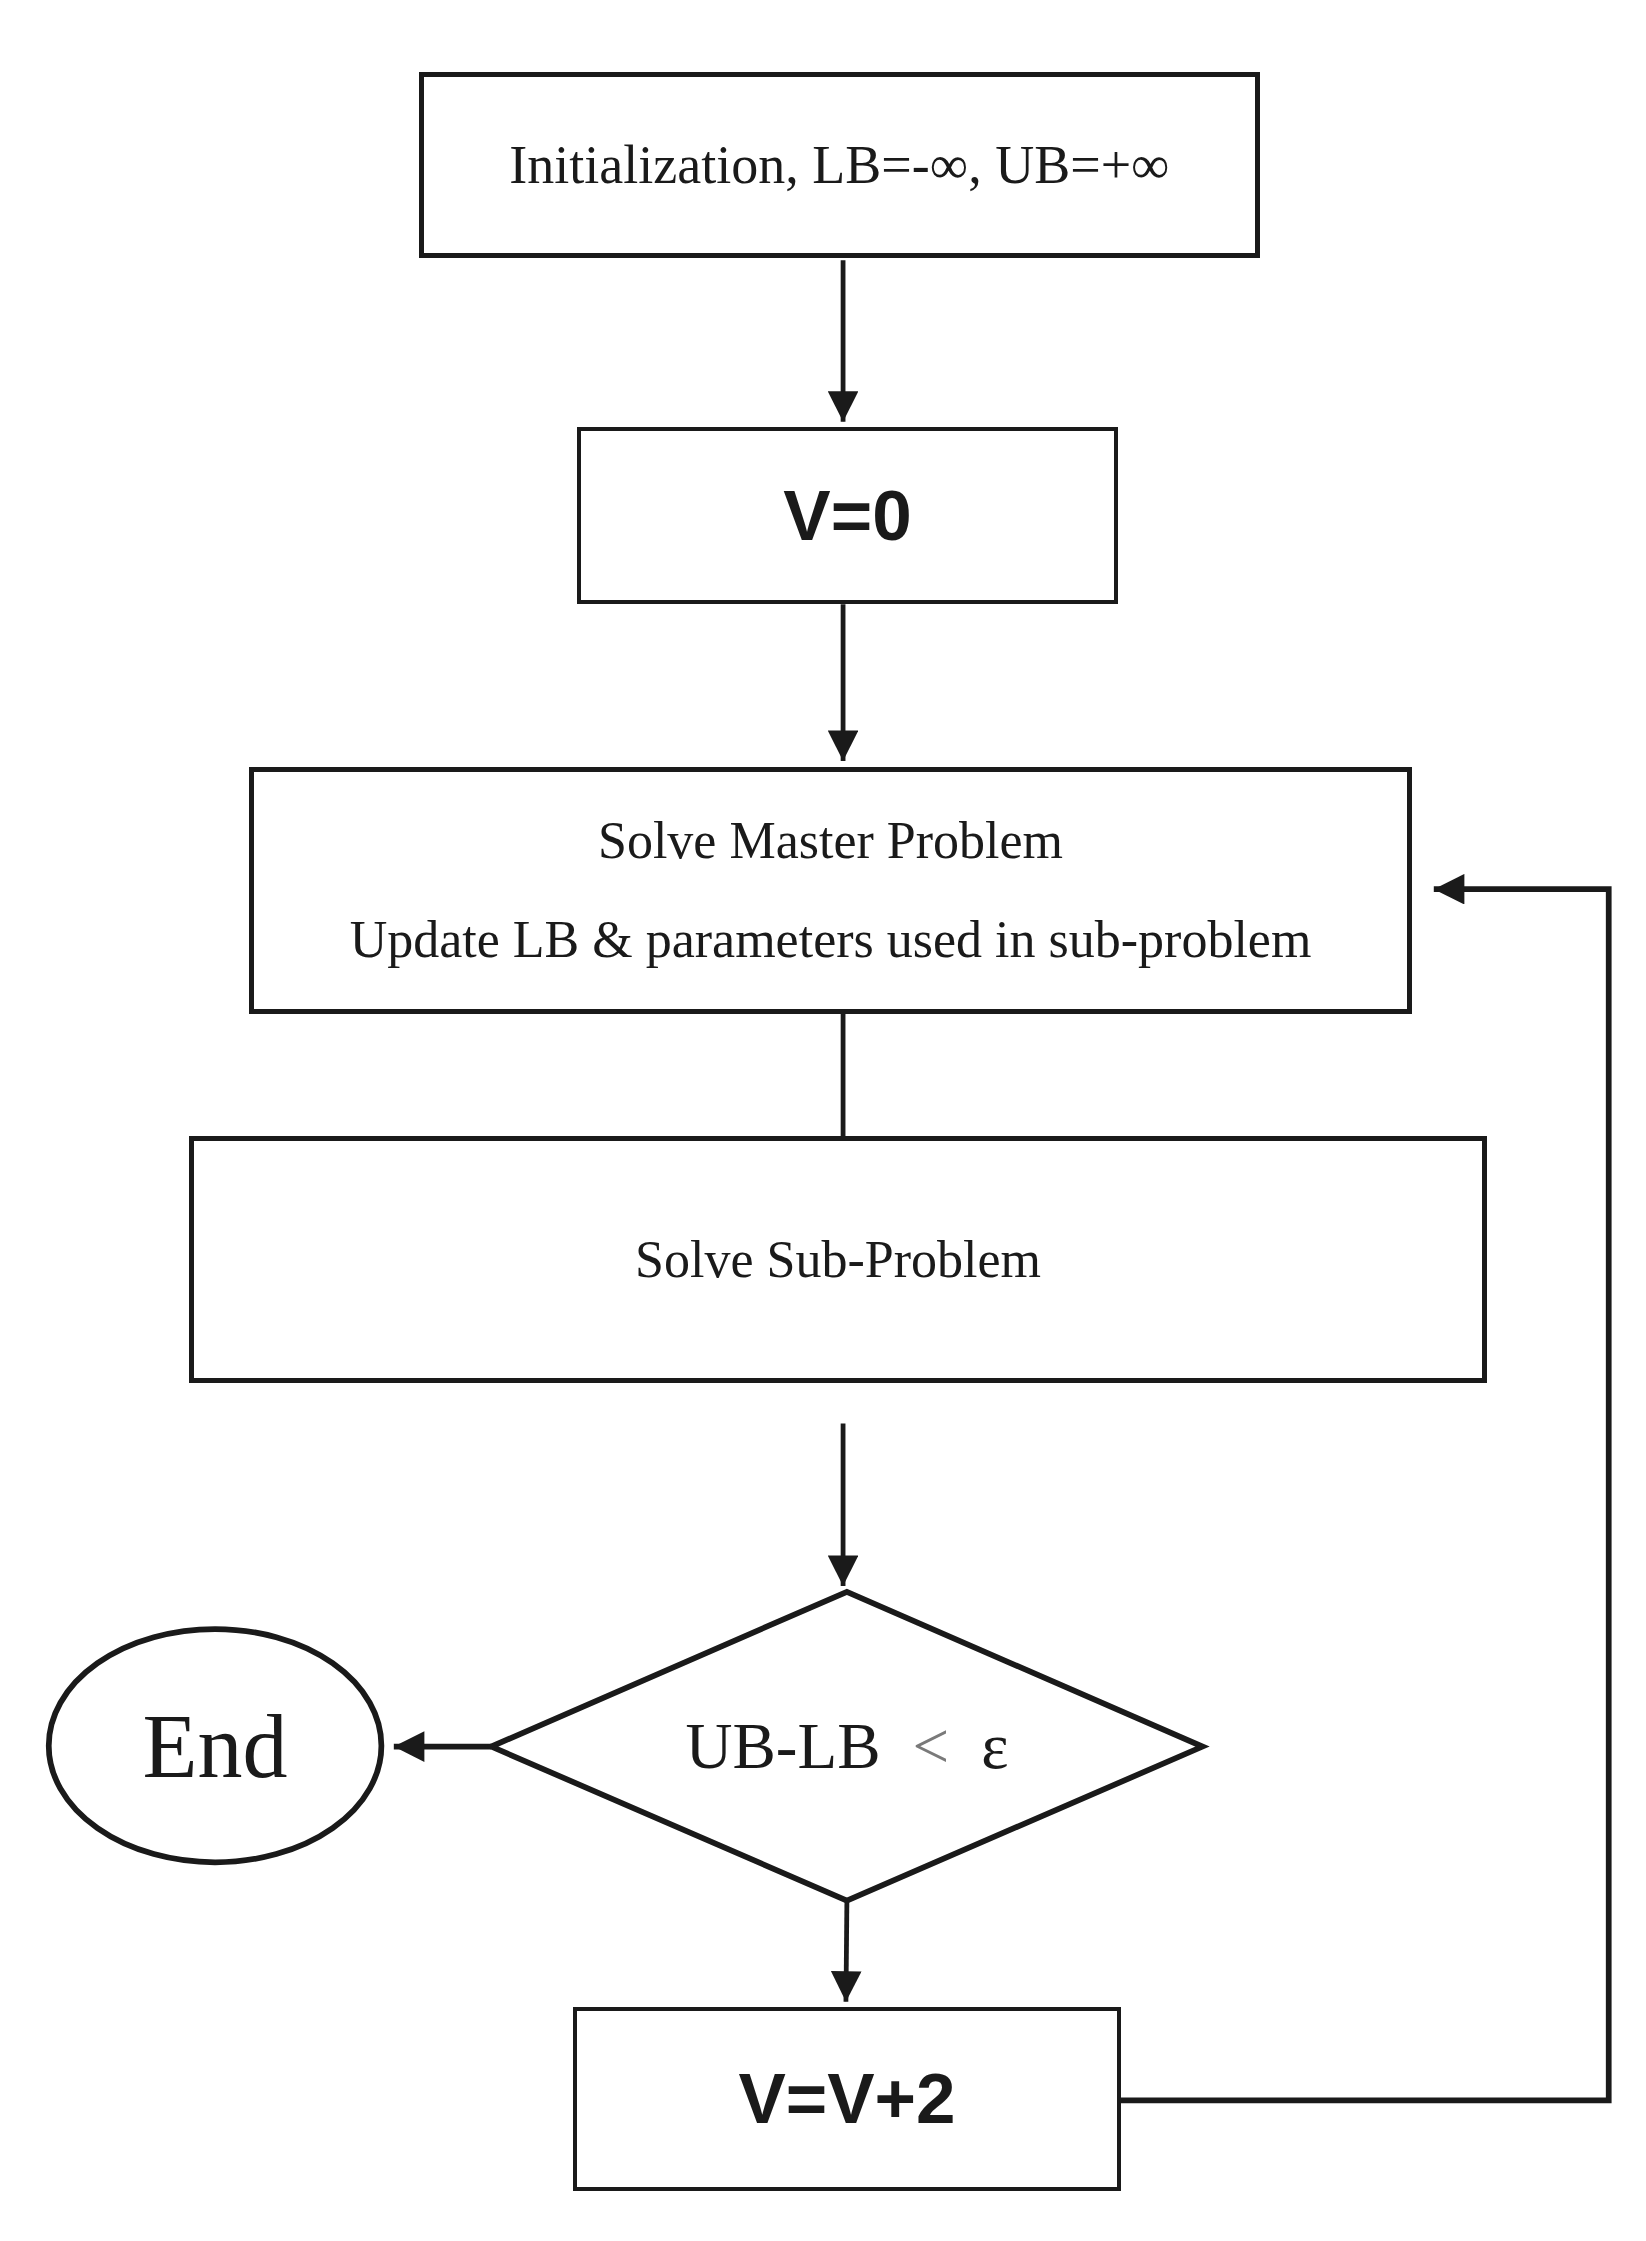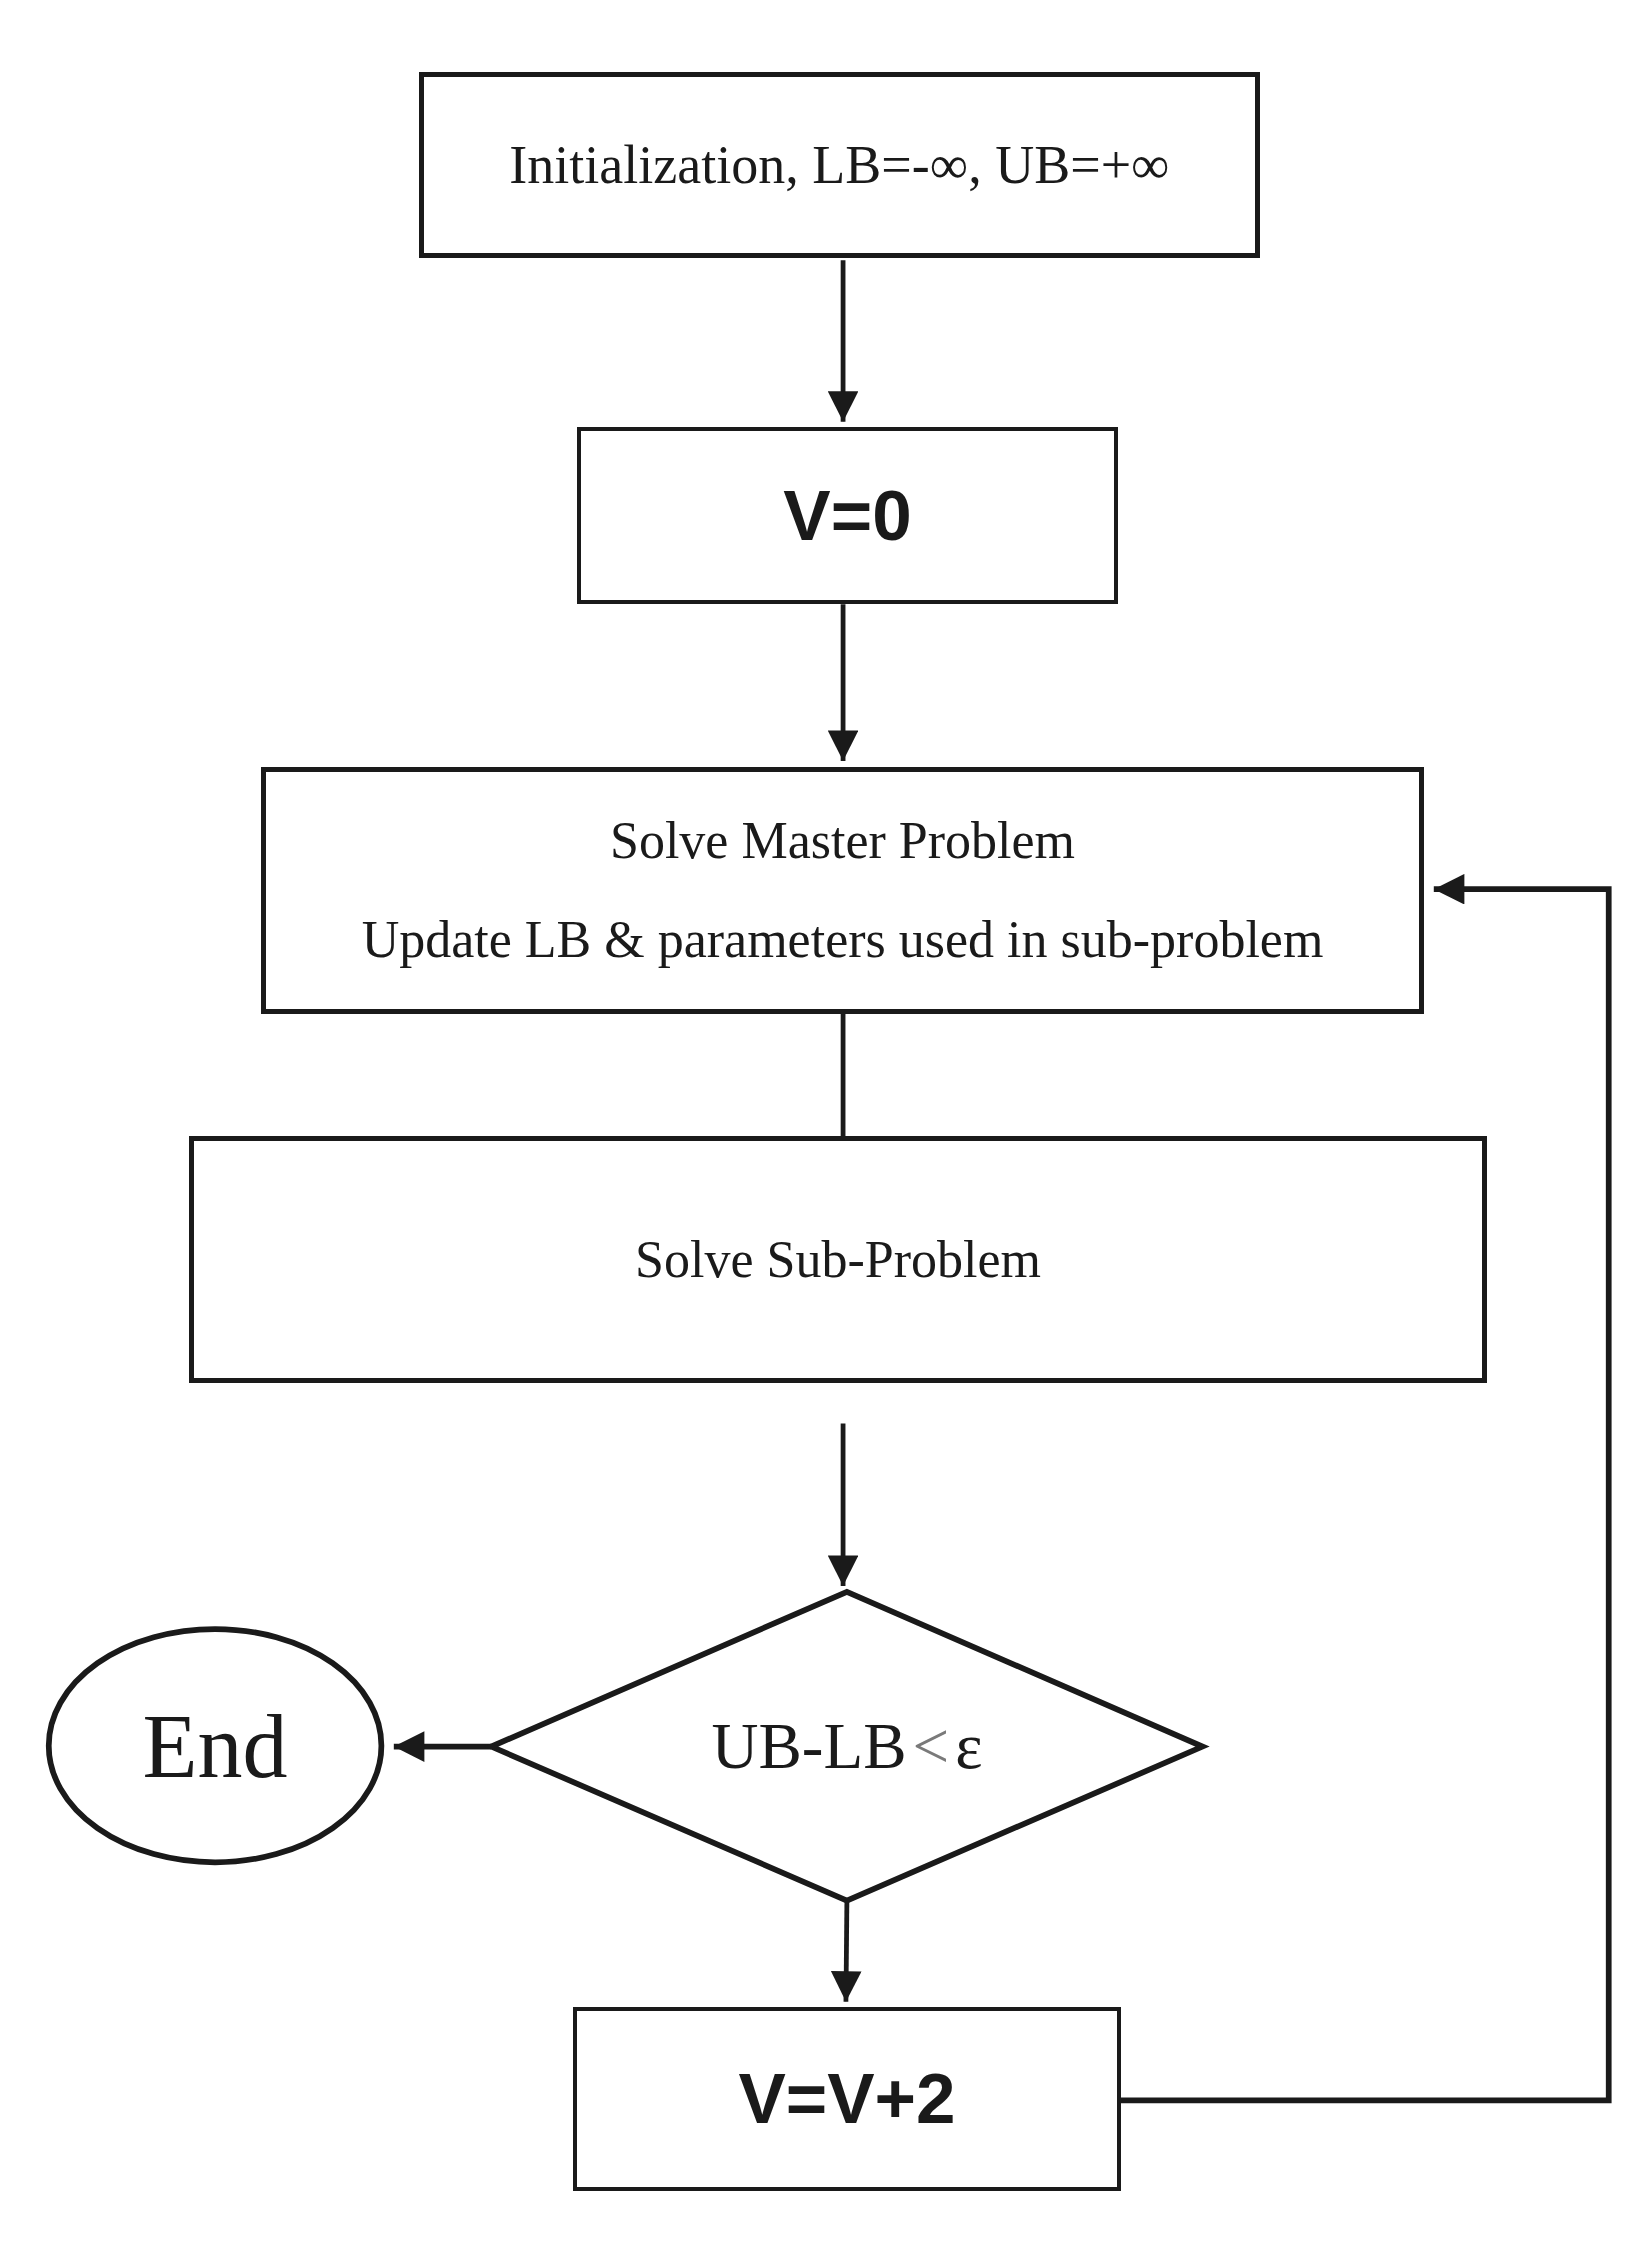--- a/index.html
+++ b/index.html
@@ -49,21 +49,21 @@
   .floating-label {
     position: absolute;
     display: flex;
     align-items: center;
     justify-content: center;
     text-align: center;
     background: transparent;
   }
   .decision-label {
     font-size: 65px;
-    gap: 6px;
+    gap: 32px;
   }
   .decision-op { color: #7a7a7a; }
   .end-label {
     font-size: 90px;
   }
 </style>
 </head>
 <body>
 
 <div class="canvas">
@@ -91,21 +91,21 @@
   </svg>
 
   <div class="node rect-node serif-text init-text" style="left:419px; top:72px; width:841px; height:186px;">
     <span>Initialization, LB=-∞, UB=+∞</span>
   </div>
 
   <div class="node rect-node bold-node" style="left:577px; top:427px; width:541px; height:177px; border-width:4.8px;">
     <span>V=0</span>
   </div>
 
-  <div class="node rect-node two-line serif-text" style="left:261px; top:767px; width:1163px; height:247px;">
+  <div class="node rect-node two-line serif-text" style="left:249px; top:767px; width:1163px; height:247px;">
     <span>Solve Master Problem</span>
     <span>Update LB &amp; parameters used in sub-problem</span>
   </div>
 
   <div class="node rect-node two-line serif-text" style="left:189px; top:1136px; width:1298px; height:247px;">
     <span>Solve Sub-Problem</span>
   </div>
 
   <div class="floating-label decision-label" style="left:522px; top:1684px; width:650px; height:124px;">
     <span>UB-LB</span>

